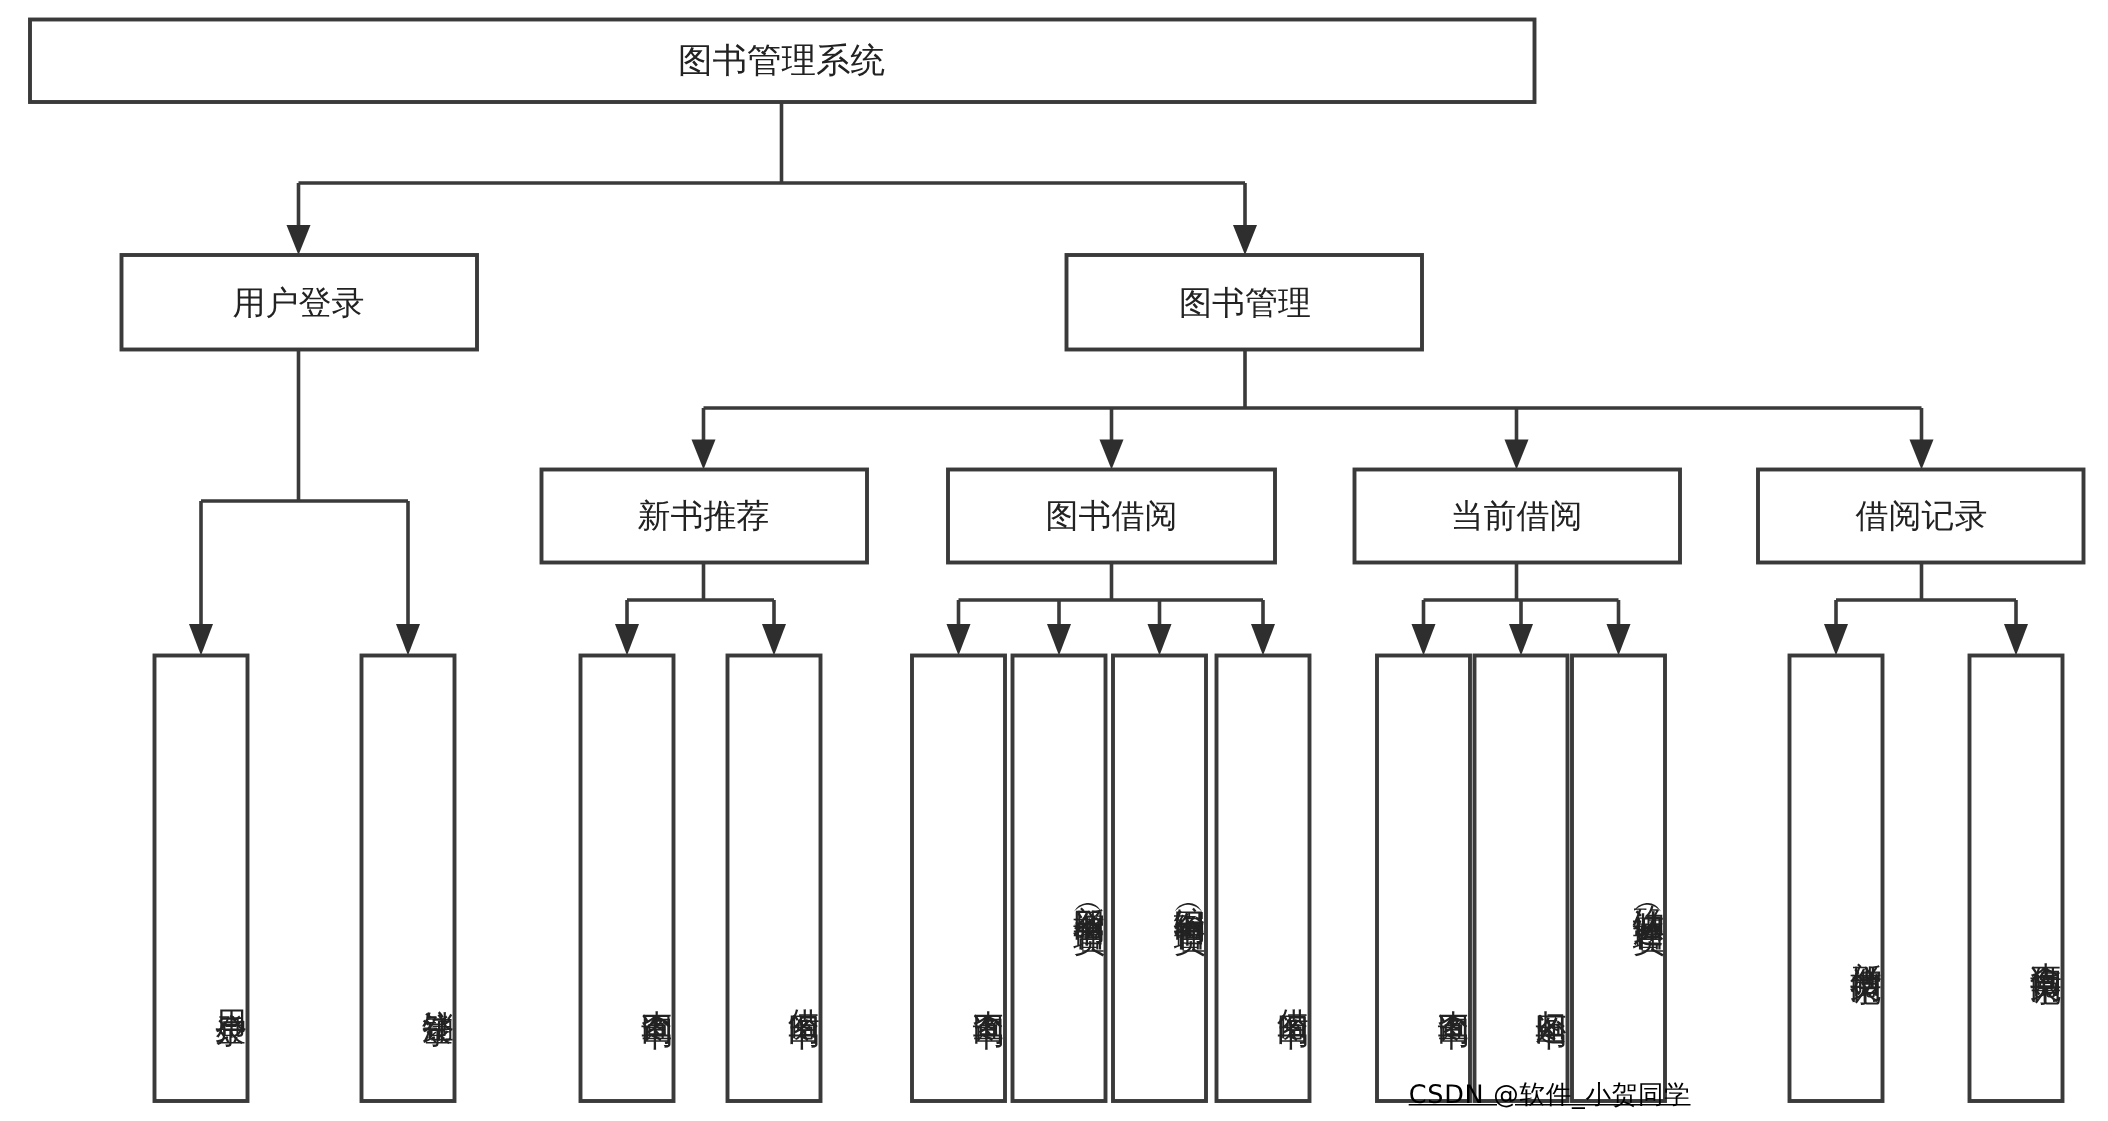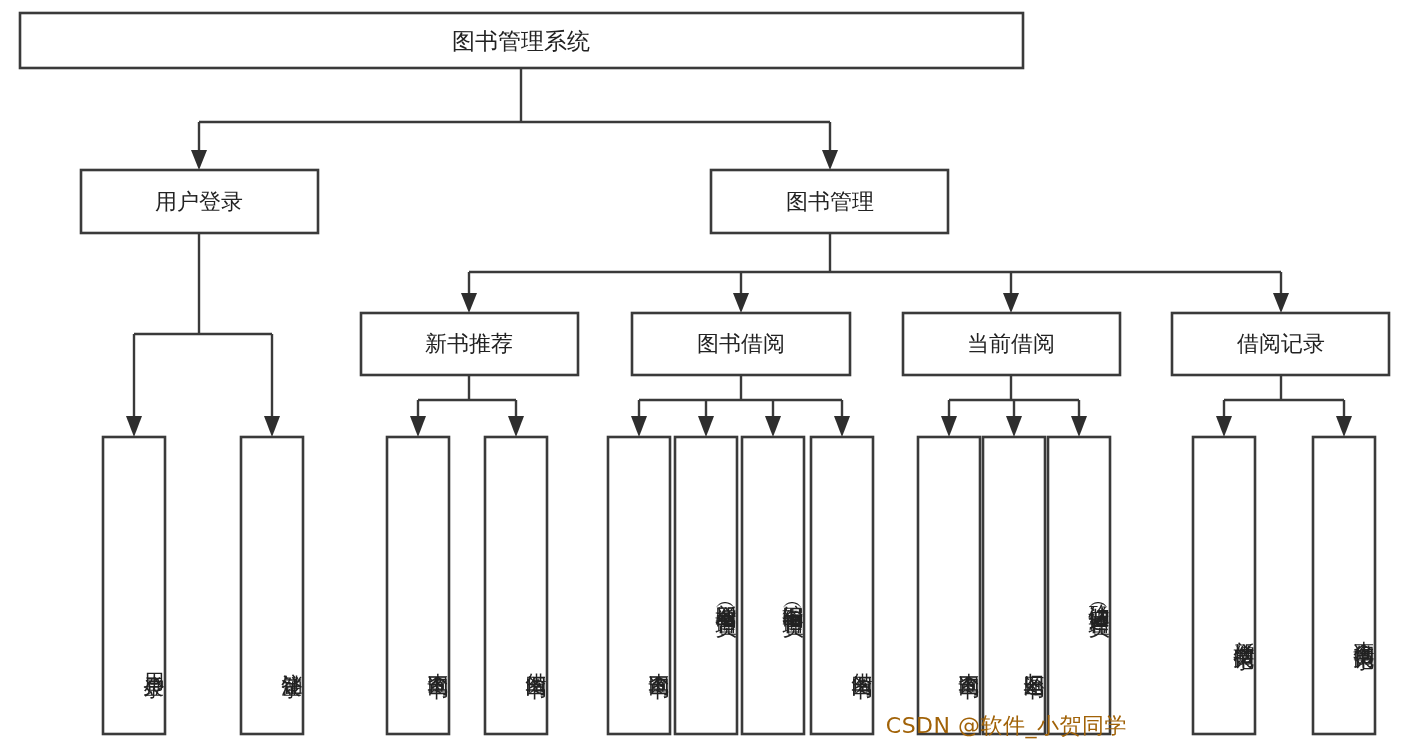--- a/index.html
+++ b/index.html
@@ -68,24 +68,25 @@
     color: #222222;
     letter-spacing: 2px;
     white-space: nowrap;
     pointer-events: none;
   }
   .watermark {
     position: absolute;
     right: 8px;
     bottom: 6px;
     font-family: "DejaVu Sans", "Liberation Sans", sans-serif;
-    font-size: 22px;
-    color: #a16207;
+    font-size: 17px;
+    color: #000000;
     white-space: nowrap;
     letter-spacing: 0.5px;
+    text-decoration: underline;
   }
 </style>
 </head>
 <body>
 
 <div id="diagram-root">
 
   <svg id="flowchart" viewBox="0 0 1405 747" xmlns="http://www.w3.org/2000/svg">
 
     <g>

